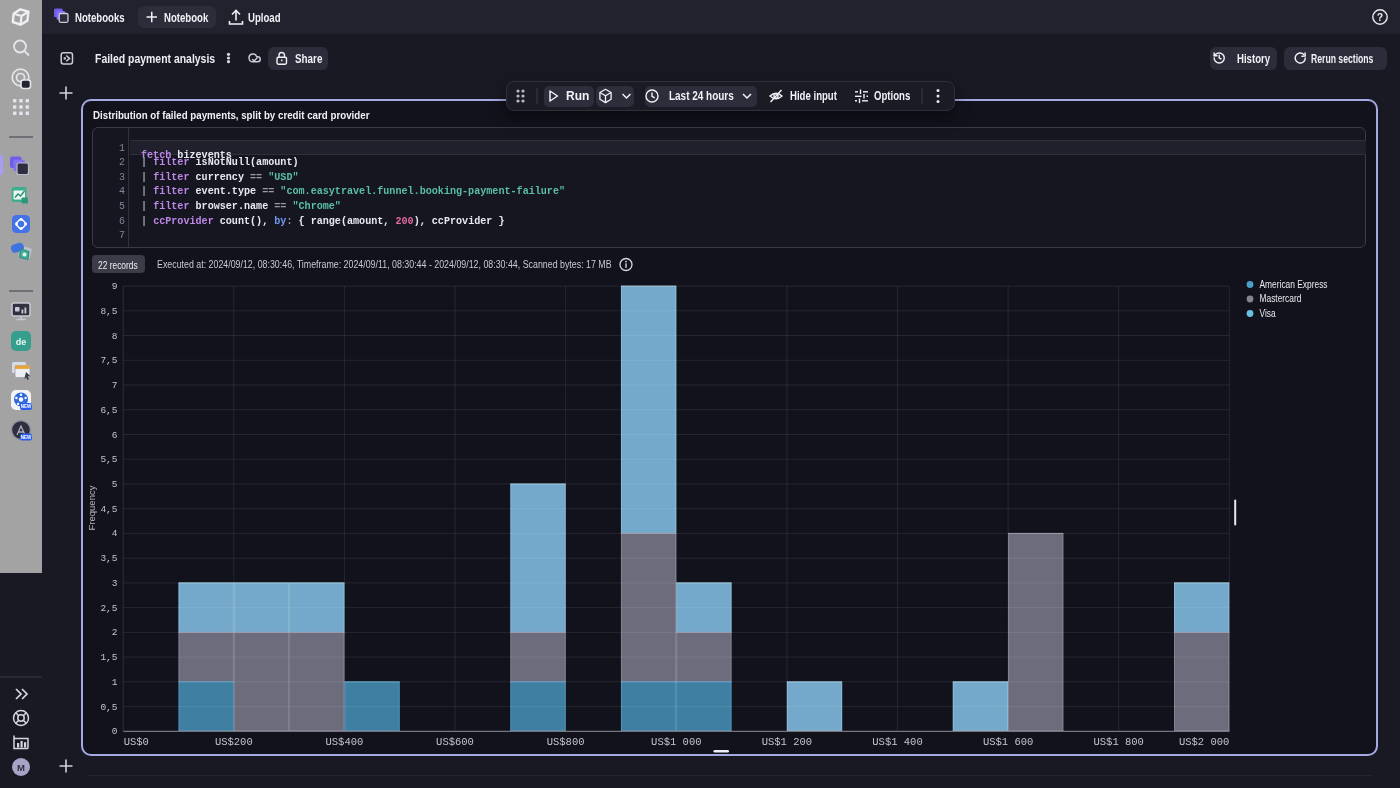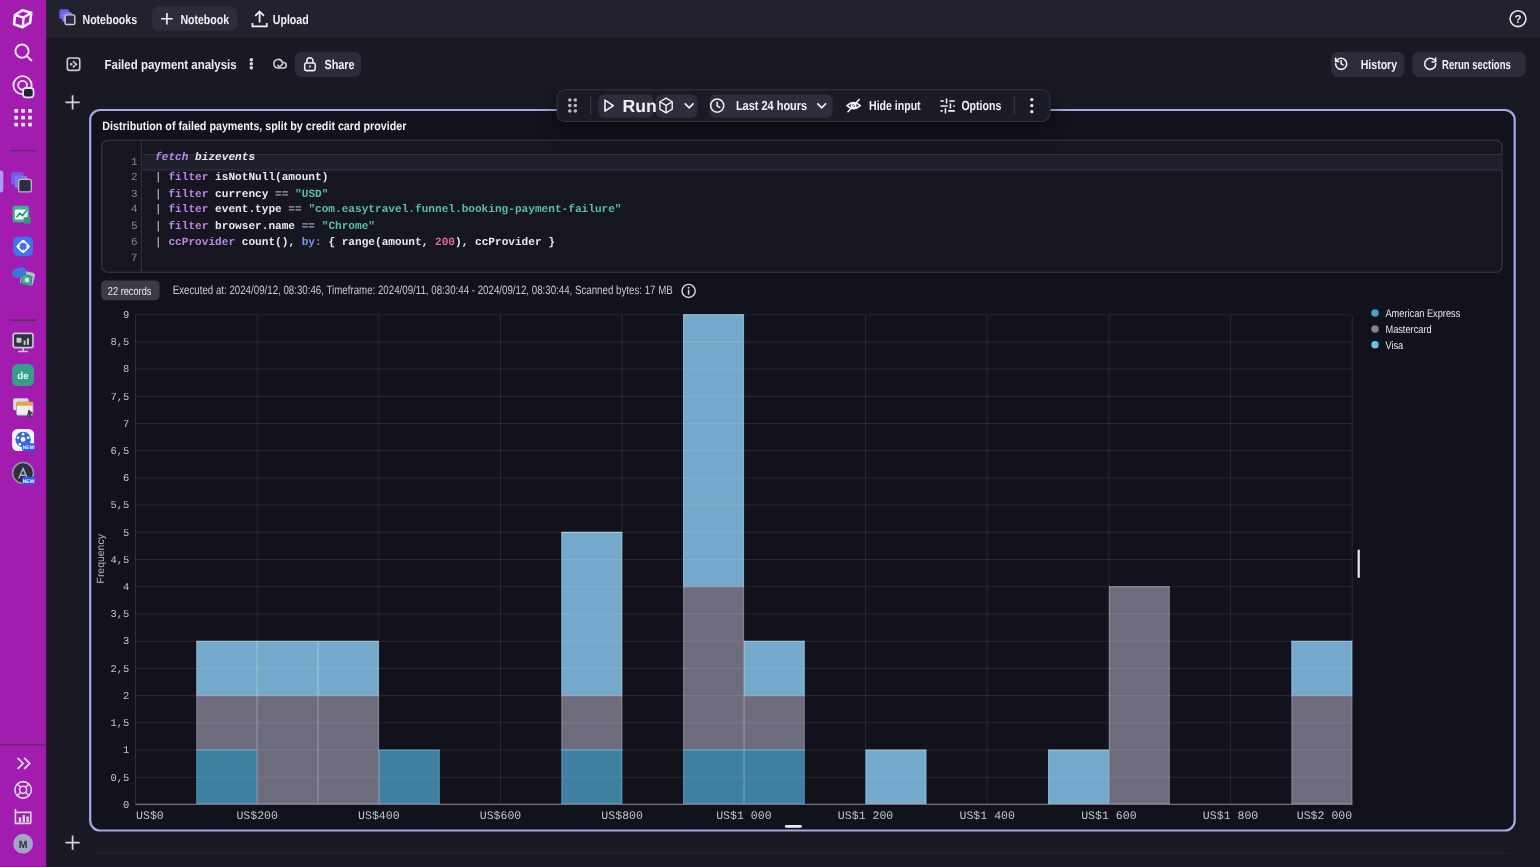--- a/index.html
+++ b/index.html
@@ -1,18 +1,18 @@
 <!DOCTYPE html>
 <html><head>
 <meta charset="utf-8">
 <style>
   * { margin:0; padding:0; box-sizing:border-box; }
   html,body { width:1400px; height:788px; overflow:hidden; background:#191923; font-family:"Liberation Sans", sans-serif; }
   .abs { position:absolute; }
-  .sidebar { position:absolute; left:0; top:0; width:42px; height:788px; background:#a21caf; }
+  .sidebar { position:absolute; left:0; top:0; width:42px; height:573px; background:#a3a3a3; }
   .topbar { position:absolute; left:42px; top:0; width:1358px; height:34px; background:#22222f; }
   .btn { position:absolute; background:#2c2c3a; border-radius:6px; color:#f1f1f6; display:flex; align-items:center; justify-content:center; }
   .txt { position:absolute; color:#f1f1f6; white-space:nowrap; }
   .cond { transform:scaleX(0.8); transform-origin:left center; }
   .panel { position:absolute; left:81px; top:99px; width:1297px; height:657px; background:#12121c; border:2px solid #a4a9e2; border-radius:10px; }
   .toolbar { position:absolute; left:506px; top:81px; width:449px; height:30px; background:#1b1b26; border:1px solid #30303c; border-radius:8px; box-shadow:0 6px 16px rgba(0,0,0,0.45); z-index:10; }
   .tbtn { position:absolute; top:4px; height:21px; background:#2d2d3b; border-radius:5px; }
   .editor { position:absolute; left:92px; top:127px; width:1274px; height:121px; background:#161621; border:1px solid #3a3a49; border-radius:6px; }
   .gutter { position:absolute; left:0; top:0; width:36px; height:119px; border-right:1px solid #32323f; }
   .lnum { position:absolute; width:32px; text-align:right; font-family:"Liberation Mono", monospace; font-size:10px; color:#82829a; }
@@ -243,21 +243,21 @@
   <div class="gutter"></div>
 
   <div class="abs" style="left:37px;top:12px;width:1236px;height:15px;background:#20202c;border-top:1px solid #30303d;border-bottom:1px solid #30303d;"></div>
   <div class="lnum" style="top:14.5px;">1</div>
   <div class="lnum" style="top:29.2px;">2</div>
   <div class="lnum" style="top:43.8px;">3</div>
   <div class="lnum" style="top:58.4px;">4</div>
   <div class="lnum" style="top:73px;">5</div>
   <div class="lnum" style="top:87.7px;">6</div>
   <div class="lnum" style="top:102.3px;">7</div>
-  <div class="cline" style="top:10px;font-style:italic;"><span class="kw">fetch</span> bizevents</div>
+  <div class="cline" style="top:22px;"><span class="kw">fetch</span> bizevents</div>
   <div class="cline" style="top:29.2px;"><span class="pun">| </span><span class="kw">filter</span> isNotNull(amount)</div>
   <div class="cline" style="top:43.8px;"><span class="pun">| </span><span class="kw">filter</span> currency <span class="pun">==</span> <span class="str">"USD"</span></div>
   <div class="cline" style="top:58.4px;"><span class="pun">| </span><span class="kw">filter</span> event.type <span class="pun">==</span> <span class="str">"com.easytravel.funnel.booking-payment-failure"</span></div>
   <div class="cline" style="top:73px;"><span class="pun">| </span><span class="kw">filter</span> browser.name <span class="pun">==</span> <span class="str">"Chrome"</span></div>
   <div class="cline" style="top:87.7px;"><span class="pun">| </span><span class="kw">ccProvider</span> count(), <span class="kb">by</span><span class="pun">:</span> { range(amount, <span class="num">200</span>), ccProvider }</div>
 </div>
 <div class="abs" style="left:92px;top:255px;width:53px;height:18px;background:#3c3c48;border-radius:4px;z-index:5"></div>
 <div class="txt cond" style="left:98px;top:259px;font-size:10.5px;font-weight:400;color:#ececf2;z-index:6">22 records</div>
 <div class="txt" style="left:157px;top:258px;font-size:11px;font-weight:400;color:#c9c9d4;z-index:6;transform:scaleX(.803);transform-origin:left center">Executed at: 2024/09/12, 08:30:46, Timeframe: 2024/09/11, 08:30:44 - 2024/09/12, 08:30:44, Scanned bytes: 17 MB</div>
 <svg class="abs" style="left:611px;top:256px;z-index:6" width="24" height="18" viewBox="0 0 24 18">
@@ -317,21 +317,21 @@
     <line x1="353.5" y1="17.5" x2="353.5" y2="22.1"></line>
   </g>
   <line x1="416" y1="7" x2="416" y2="23" stroke="#3a3a48" stroke-width="1"></line>
 
   <g fill="#e9e9f0">
     <circle cx="432" cy="9.5" r="1.5"></circle>
       <circle cx="432" cy="15" r="1.5"></circle>
       <circle cx="432" cy="20.5" r="1.5"></circle>
   </g>
 </svg>
-<div class="txt" style="left:566px;top:89px;font-size:16px;font-weight:600;z-index:13">Run</div>
+<div class="txt" style="left:566px;top:89px;font-size:12px;font-weight:600;z-index:13">Run</div>
 <div class="txt" style="left:668.5px;top:89px;font-size:12px;font-weight:600;z-index:13;transform:scaleX(.83);transform-origin:left center">Last 24 hours</div>
 <div class="txt cond" style="left:790px;top:89px;font-size:12px;font-weight:600;z-index:13">Hide input</div>
 <div class="txt cond" style="left:874px;top:89px;font-size:12px;font-weight:600;z-index:13">Options</div>
 
 <svg class="abs" style="left:0;top:0;z-index:4;pointer-events:none" width="1400" height="788" viewBox="0 0 1400 788">
 <rect x="178.50" y="681.83" width="55.31" height="49.47" fill="#3e7fa2"></rect>
 <rect x="178.50" y="632.36" width="55.31" height="49.47" fill="#6c6c7d"></rect>
 <rect x="178.50" y="582.89" width="55.31" height="49.47" fill="#74a9cb"></rect>
 <rect x="233.81" y="632.36" width="55.31" height="98.94" fill="#6c6c7d"></rect>
 <rect x="233.81" y="582.89" width="55.31" height="49.47" fill="#74a9cb"></rect>

